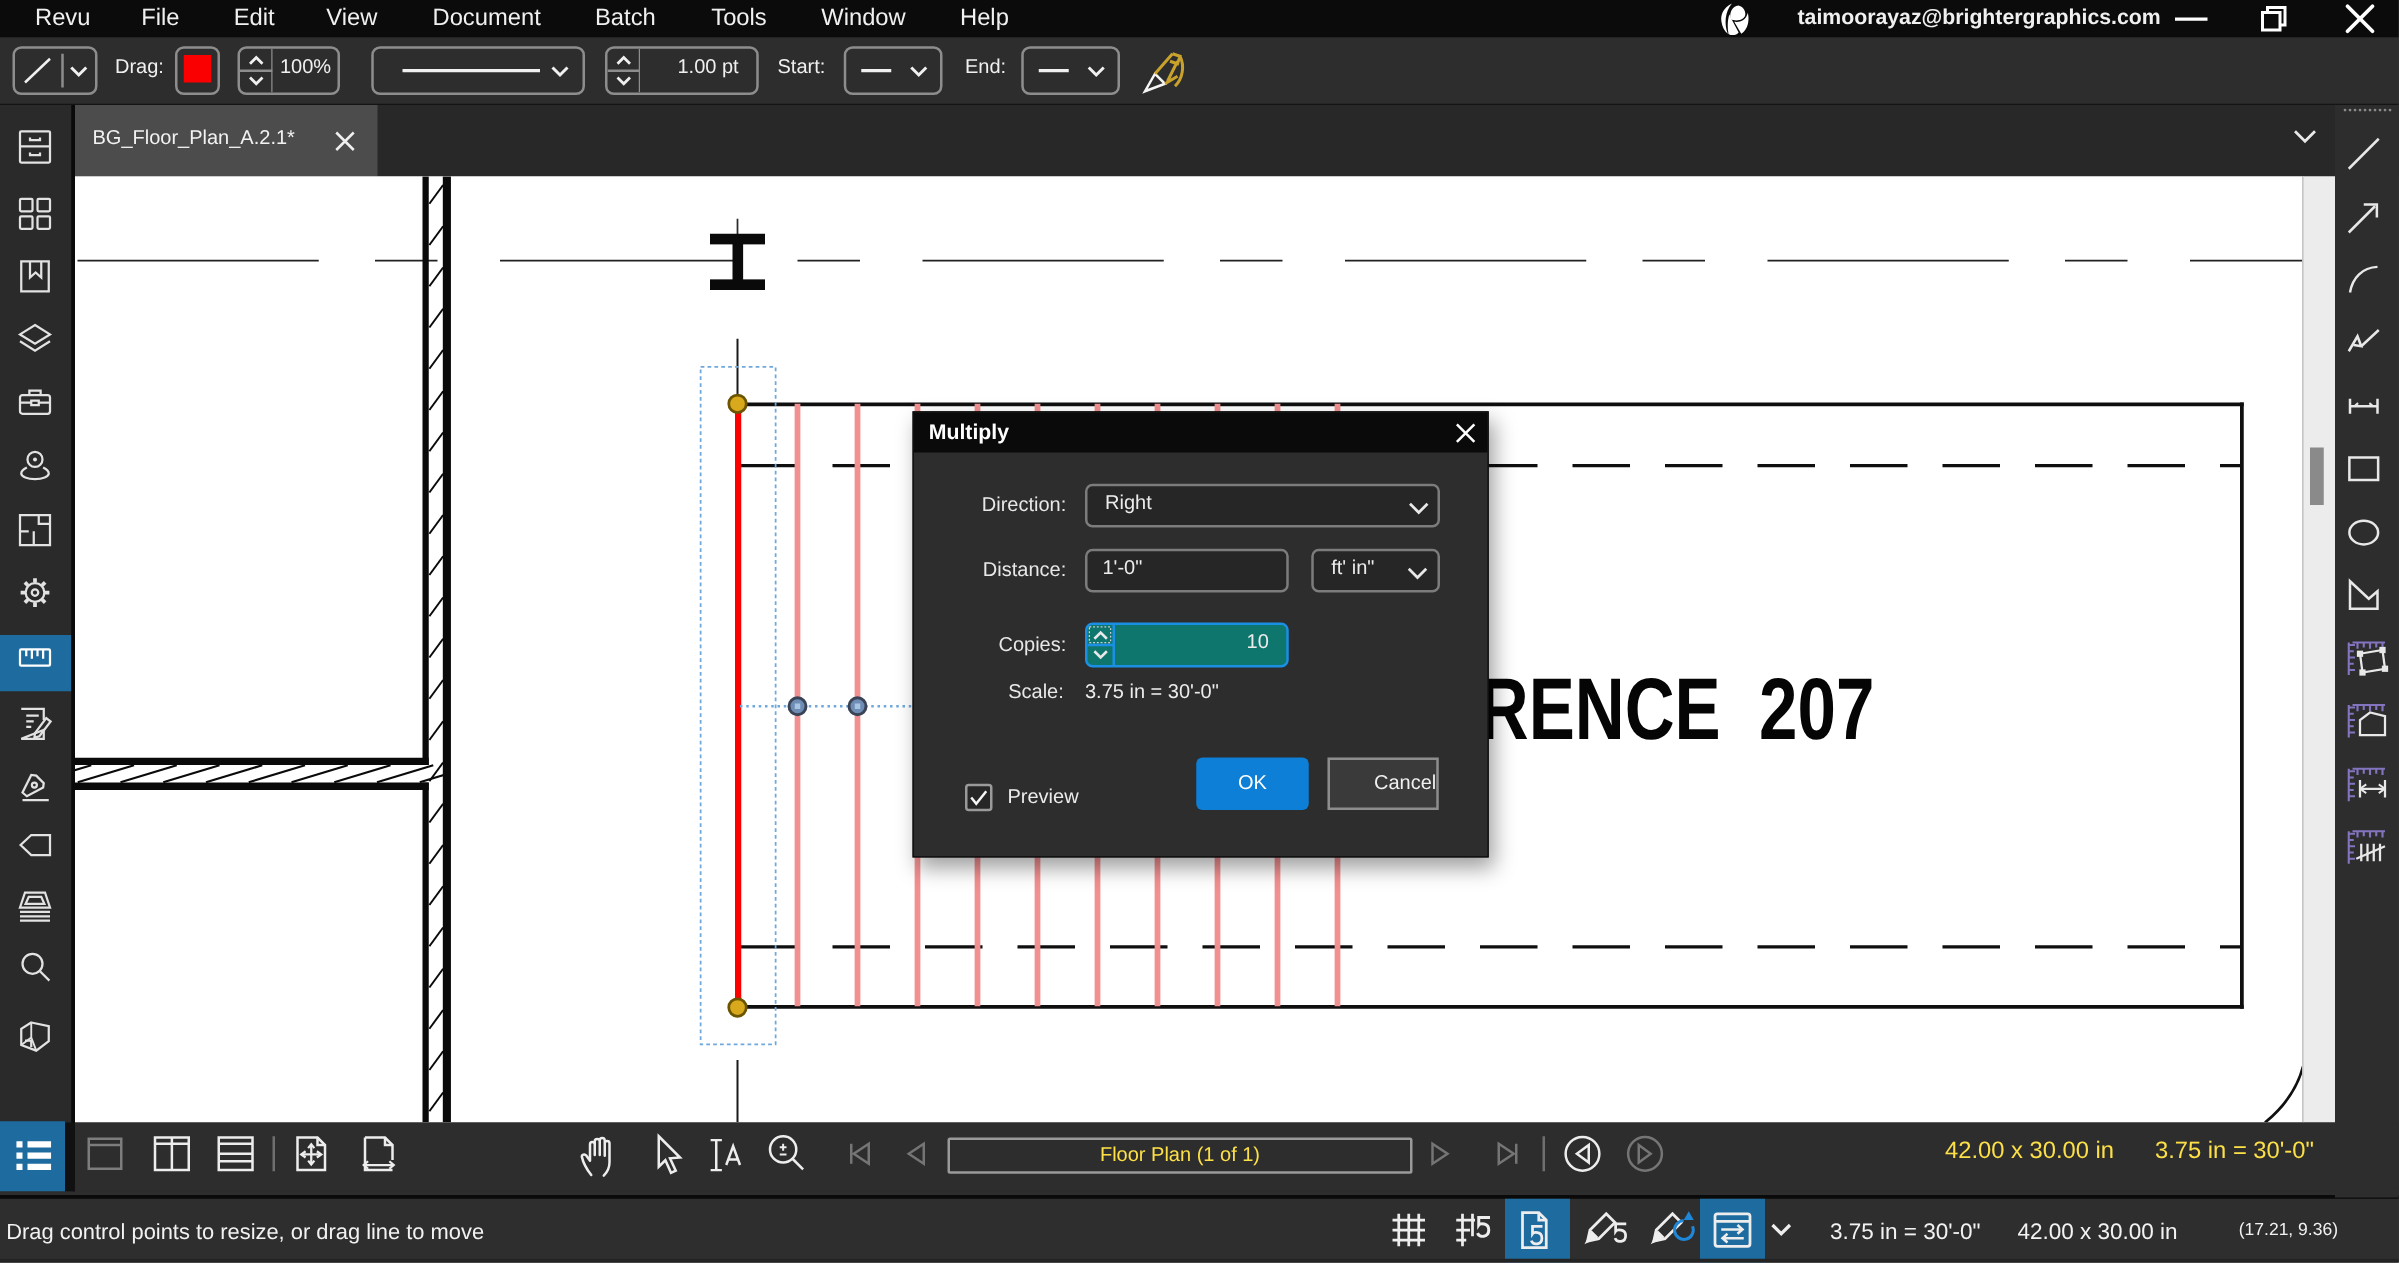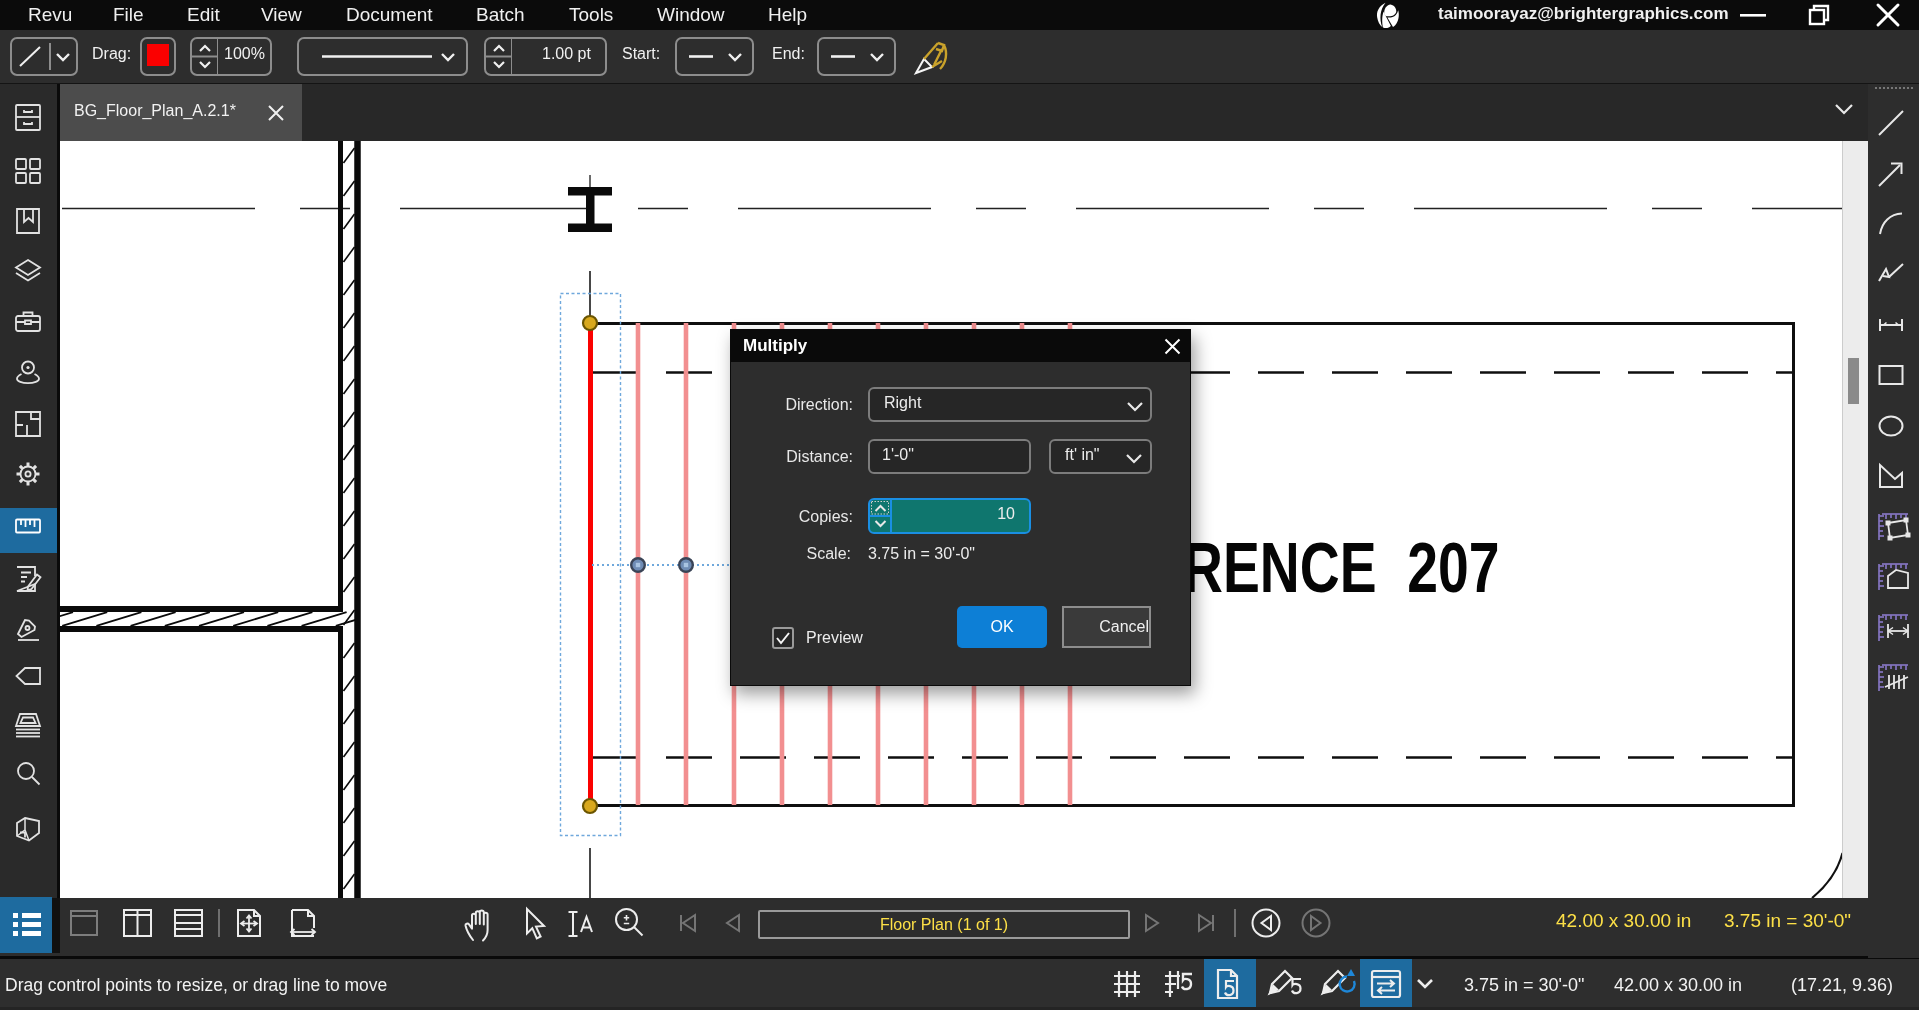--- a/index.html
+++ b/index.html
@@ -704,18 +704,18 @@
         <rect x="272" y="12" width="28" height="26" rx="2"></rect>
         <line x1="272" y1="18" x2="300" y2="18"></line>
         <path d="M277 24.5 H294 M290 21 L294 24.5 L290 28" stroke-width="2"></path>
         <path d="M295 31.5 H278 M282 28 L278 31.5 L282 35" stroke-width="2"></path>
       </g>
 
       <path d="M318 21 l7 7 l7 -7" stroke-width="2.6"></path>
     </svg>
     <span class="abs" style="left:1464px;top:16px;font-size:18px;">3.75 in = 30'-0"</span>
     <span class="abs" style="left:1614px;top:16px;font-size:18px;">42.00 x 30.00 in</span>
-    <span class="abs" style="left:1791px;top:16px;font-size:18px;">(17.21, 9.36)</span>
+    <span class="abs" style="left:1791px;top:16px;font-size:14px;">(17.21, 9.36)</span>
   </div>
   <div class="abs" style="left:0;top:1007px;width:1919px;height:3px;background:#242424;"></div>
   <div class="abs" style="left:1868px;top:950px;width:51px;height:8px;background:#2d2d2d;"></div>
 
 </div>
 
 </body></html>

